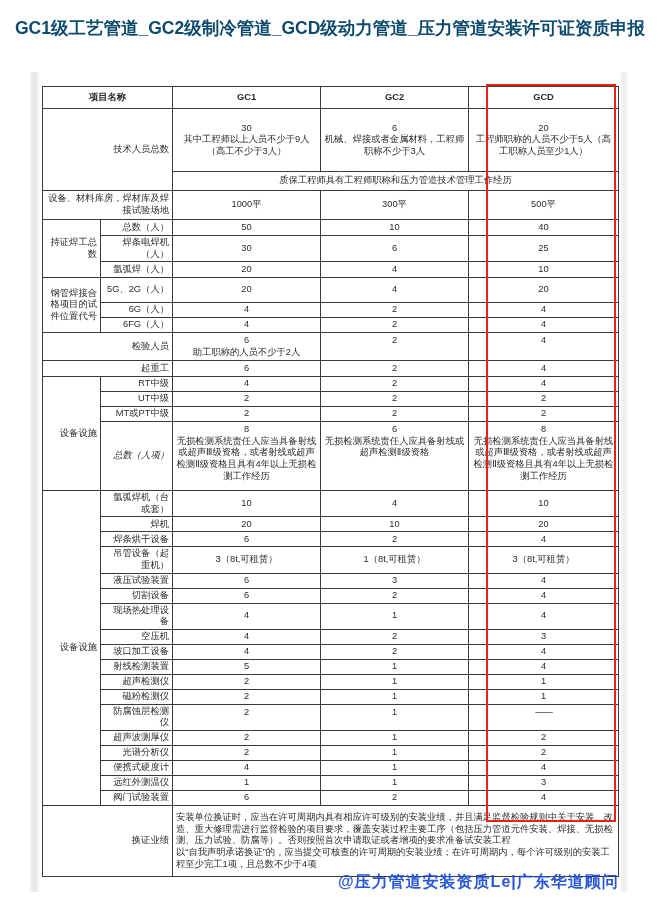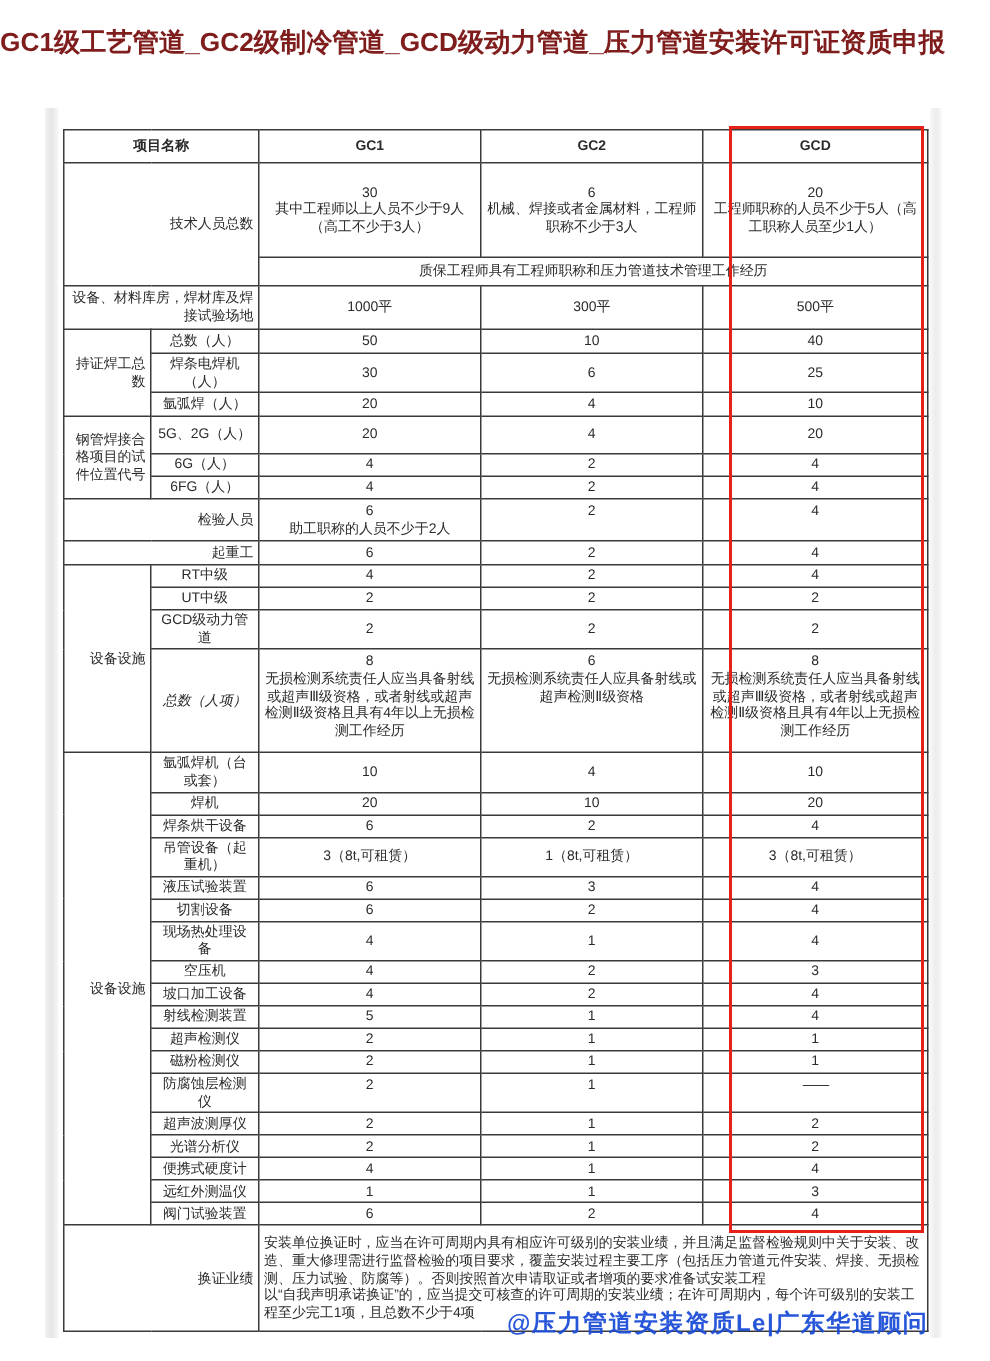--- a/index.html
+++ b/index.html
@@ -8,25 +8,25 @@
     background:#ffffff;
     font-family:"Liberation Sans","DejaVu Sans",sans-serif;
     overflow:hidden;
     position:relative;
   }
   
   .gutter-left{position:absolute;left:30px;top:72px;width:9px;height:820px;background:linear-gradient(to right,#f2f2f2,#e6e6e6,#f7f7f7);}
   .gutter-right{position:absolute;left:620px;top:72px;width:8px;height:820px;background:linear-gradient(to right,#f7f7f7,#ececec,#fafafa);}
 
   .title{
-    position:absolute;left:0;top:16px;width:536px;
+    position:absolute;left:0;top:16px;width:660px;
     text-align:center;
     font-size:17.5px;
     font-weight:bold;
-    color:#7f1d1d;
+    color:#0c4a6e;
     letter-spacing:0px;
     white-space:nowrap;
   }
 
   .table-wrap{
     position:absolute;left:42px;top:86px;width:576px;
   }
   table.spec{
     border-collapse:collapse;
     width:576px;
@@ -45,21 +45,21 @@
     text-align:center;
     font-weight:bold;
     font-size:10.5px;
     background:#ffffff;
     height:19px;
     padding:2px 3px;
   }
   td.lbl{ text-align:right; padding-left:4px; }
   td.lbl-c{ text-align:center;font-style:italic; }
   td.val{ text-align:center; }
-  td.sub{ text-align:center; padding-left:4px; }
+  td.sub{ text-align:right; padding-left:4px; }
   .multi{ text-align:center; line-height:1.3; }
   td.note{ text-align:center;margin-top:28px; }
   td.achieve{ text-align:left; line-height:1.45; padding:3px 5px; font-size:9.1px;}
   .dash{letter-spacing:-1px;}
 
   
   .red-box{
     position:absolute;
     left:486px;top:84px;
     width:130px;height:738px;
@@ -185,21 +185,21 @@
         <td class="val">2</td>
         <td class="val">4</td>
       </tr>
       <tr>
         <td class="sub" style="height:12px">UT中级</td>
         <td class="val">2</td>
         <td class="val">2</td>
         <td class="val">2</td>
       </tr>
       <tr>
-        <td class="sub" style="height:12px">GCD级动力管道</td>
+        <td class="sub" style="height:12px">MT或PT中级</td>
         <td class="val">2</td>
         <td class="val">2</td>
         <td class="val">2</td>
       </tr>
       <tr>
         <td class="sub lbl-c" style="height:66px">总数（人项）</td>
         <td class="val multi" style="vertical-align:top;padding-top:2px">8<br>无损检测系统责任人应当具备射线或超声Ⅲ级资格，或者射线或超声检测Ⅱ级资格且具有4年以上无损检测工作经历</td>
         <td class="val multi" style="vertical-align:top;padding-top:2px">6<br>无损检测系统责任人应具备射线或超声检测Ⅱ级资格</td>
         <td class="val multi" style="vertical-align:top;padding-top:2px">8<br>无损检测系统责任人应当具备射线或超声Ⅲ级资格，或者射线或超声检测Ⅱ级资格且具有4年以上无损检测工作经历</td>
       </tr>

